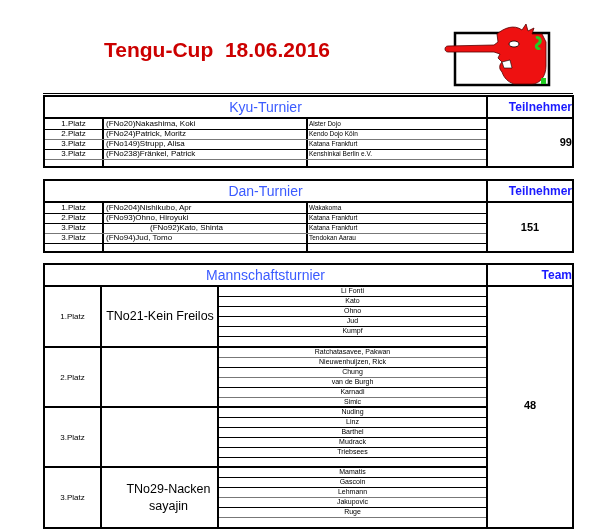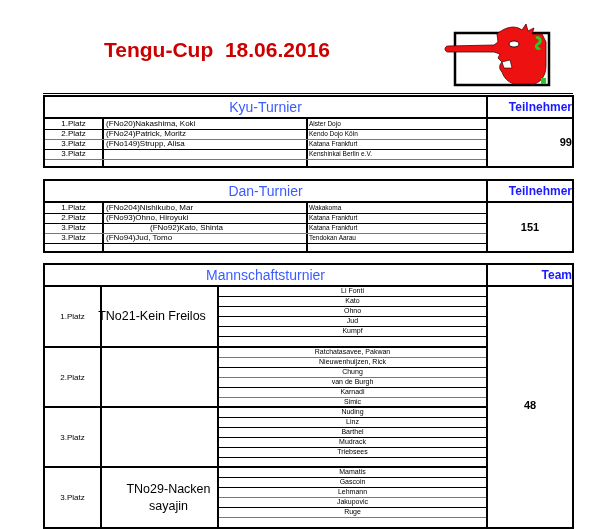--- a/index.html
+++ b/index.html
@@ -58,39 +58,40 @@
 
   <div class="cell row-txt" style="left:0; top:32px; width:57px; text-align:center;">2.Platz</div>
   <div class="cell row-txt" style="left:61px; top:32px; width:198px;">(FNo24)Patrick, Moritz</div>
   <div class="cell row-txt" style="left:264px; top:32px; width:176px; font-size:6.5px;">Kendo Dojo Köln</div>
 
   <div class="cell row-txt" style="left:0; top:42px; width:57px; text-align:center;">3.Platz</div>
   <div class="cell row-txt" style="left:61px; top:42px; width:198px;">(FNo149)Strupp, Alisa</div>
   <div class="cell row-txt" style="left:264px; top:42px; width:176px; font-size:6.5px;">Katana Frankfurt</div>
 
   <div class="cell row-txt" style="left:0; top:52px; width:57px; text-align:center;">3.Platz</div>
+  <div class="cell row-txt" style="left:61px; top:52px; width:198px;">(FNo238)Fränkel, Patrick</div>
   <div class="cell row-txt" style="left:264px; top:52px; width:176px; font-size:6.5px;">Kenshinkai Berlin e.V.</div>
 
   <div class="cell count" style="left:443px; top:22px; width:84px; height:47px; line-height:47px;text-align:right;">99</div>
 </div>
 
 <div class="tbl" style="left:43px; top:179px; width:531px; height:74px;">
   <div class="cell hdr-title" style="left:0; top:0; width:441px; height:20px;">Dan-Turnier</div>
   <div class="cell hdr-right" style="left:443px; top:0; width:84px; height:20px;">Teilnehmer</div>
   <div class="vline" style="left:441px; top:0; height:70px;"></div>
   <div class="hline" style="left:0; top:20px; width:527px;"></div>
   <div class="vline" style="left:57px; top:21px; height:49px;"></div>
   <div class="vline" style="left:261px; top:21px; height:49px;"></div>
   <div class="thin" style="left:0; top:32px; width:441px;"></div>
   <div class="thin" style="left:0; top:42px; width:441px;"></div>
   <div class="thin-g" style="left:0; top:52px; width:441px;"></div>
   <div class="thin" style="left:0; top:62px; width:441px;"></div>
 
   <div class="cell row-txt" style="left:0; top:22px; width:57px; text-align:center;">1.Platz</div>
-  <div class="cell row-txt" style="left:61px; top:22px; width:198px;">(FNo204)Nishikubo, Mar</div>
+  <div class="cell row-txt" style="left:61px; top:22px; width:198px;">(FNo204)Nishikubo, Apr</div>
   <div class="cell row-txt" style="left:264px; top:22px; width:176px; font-size:6.5px;">Wakakoma</div>
 
   <div class="cell row-txt" style="left:0; top:32px; width:57px; text-align:center;">2.Platz</div>
   <div class="cell row-txt" style="left:61px; top:32px; width:198px;">(FNo93)Ohno, Hiroyuki</div>
   <div class="cell row-txt" style="left:264px; top:32px; width:176px; font-size:6.5px;">Katana Frankfurt</div>
 
   <div class="cell row-txt" style="left:0; top:42px; width:57px; text-align:center;">3.Platz</div>
   <div class="cell row-txt" style="left:61px; top:42px; width:198px;padding-left:44px;">(FNo92)Kato, Shinta</div>
   <div class="cell row-txt" style="left:264px; top:42px; width:176px; font-size:6.5px;">Katana Frankfurt</div>
 
@@ -107,21 +108,21 @@
   <div class="vline" style="left:441px; top:0; height:262px;"></div>
   <div class="hline" style="left:0; top:20px; width:527px;"></div>
   <div class="vline" style="left:55px; top:21px; height:241px;"></div>
   <div class="vline" style="left:172px; top:21px; height:241px;"></div>
 
   <div class="hline" style="left:0; top:81px; width:441px;"></div>
   <div class="hline" style="left:0; top:141px; width:441px;"></div>
   <div class="hline" style="left:0; top:201px; width:441px;"></div>
 
   <div class="cell place-small" style="left:0; top:22px; width:55px; height:59px;">1.Platz</div>
-  <div class="cell team-name" style="left:49px; top:22px; width:116px; height:59px;border-radius:25px;">TNo21-Kein Freilos</div>
+  <div class="cell team-name" style="left:57px; top:22px; width:116px; height:59px;border-radius:25px;">TNo21-Kein Freilos</div>
   <div class="thin" style="left:174px; top:31px; width:267px;"></div>
   <div class="thin" style="left:174px; top:41px; width:267px;"></div>
   <div class="thin" style="left:174px; top:51px; width:267px;"></div>
   <div class="thin" style="left:174px; top:61px; width:267px;"></div>
   <div class="thin" style="left:174px; top:71px; width:267px;"></div>
   <div class="cell member" style="left:174px; top:21px; width:267px;">Li Fonti</div>
   <div class="cell member" style="left:174px; top:31px; width:267px;">Kato</div>
   <div class="cell member" style="left:174px; top:41px; width:267px;">Ohno</div>
   <div class="cell member" style="left:174px; top:51px; width:267px;">Jud</div>
   <div class="cell member" style="left:174px; top:61px; width:267px;">Kumpf</div>

